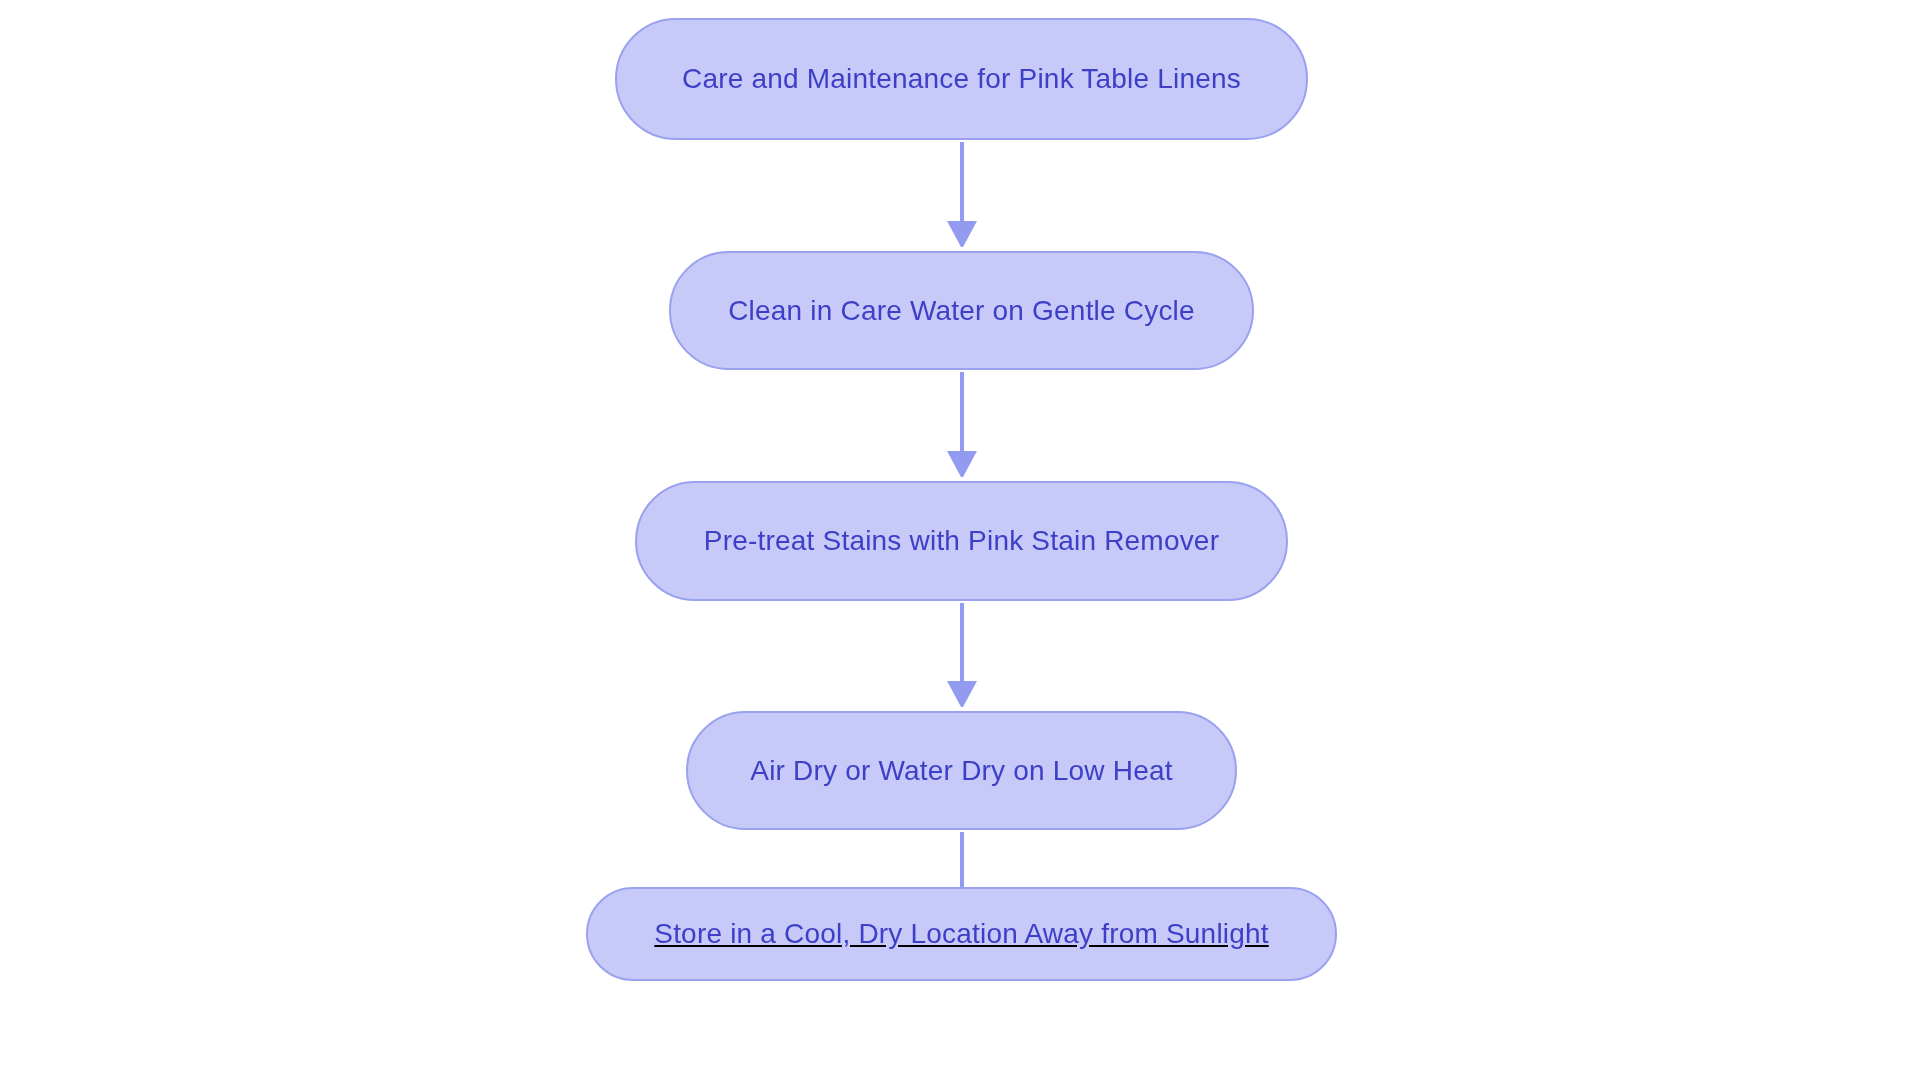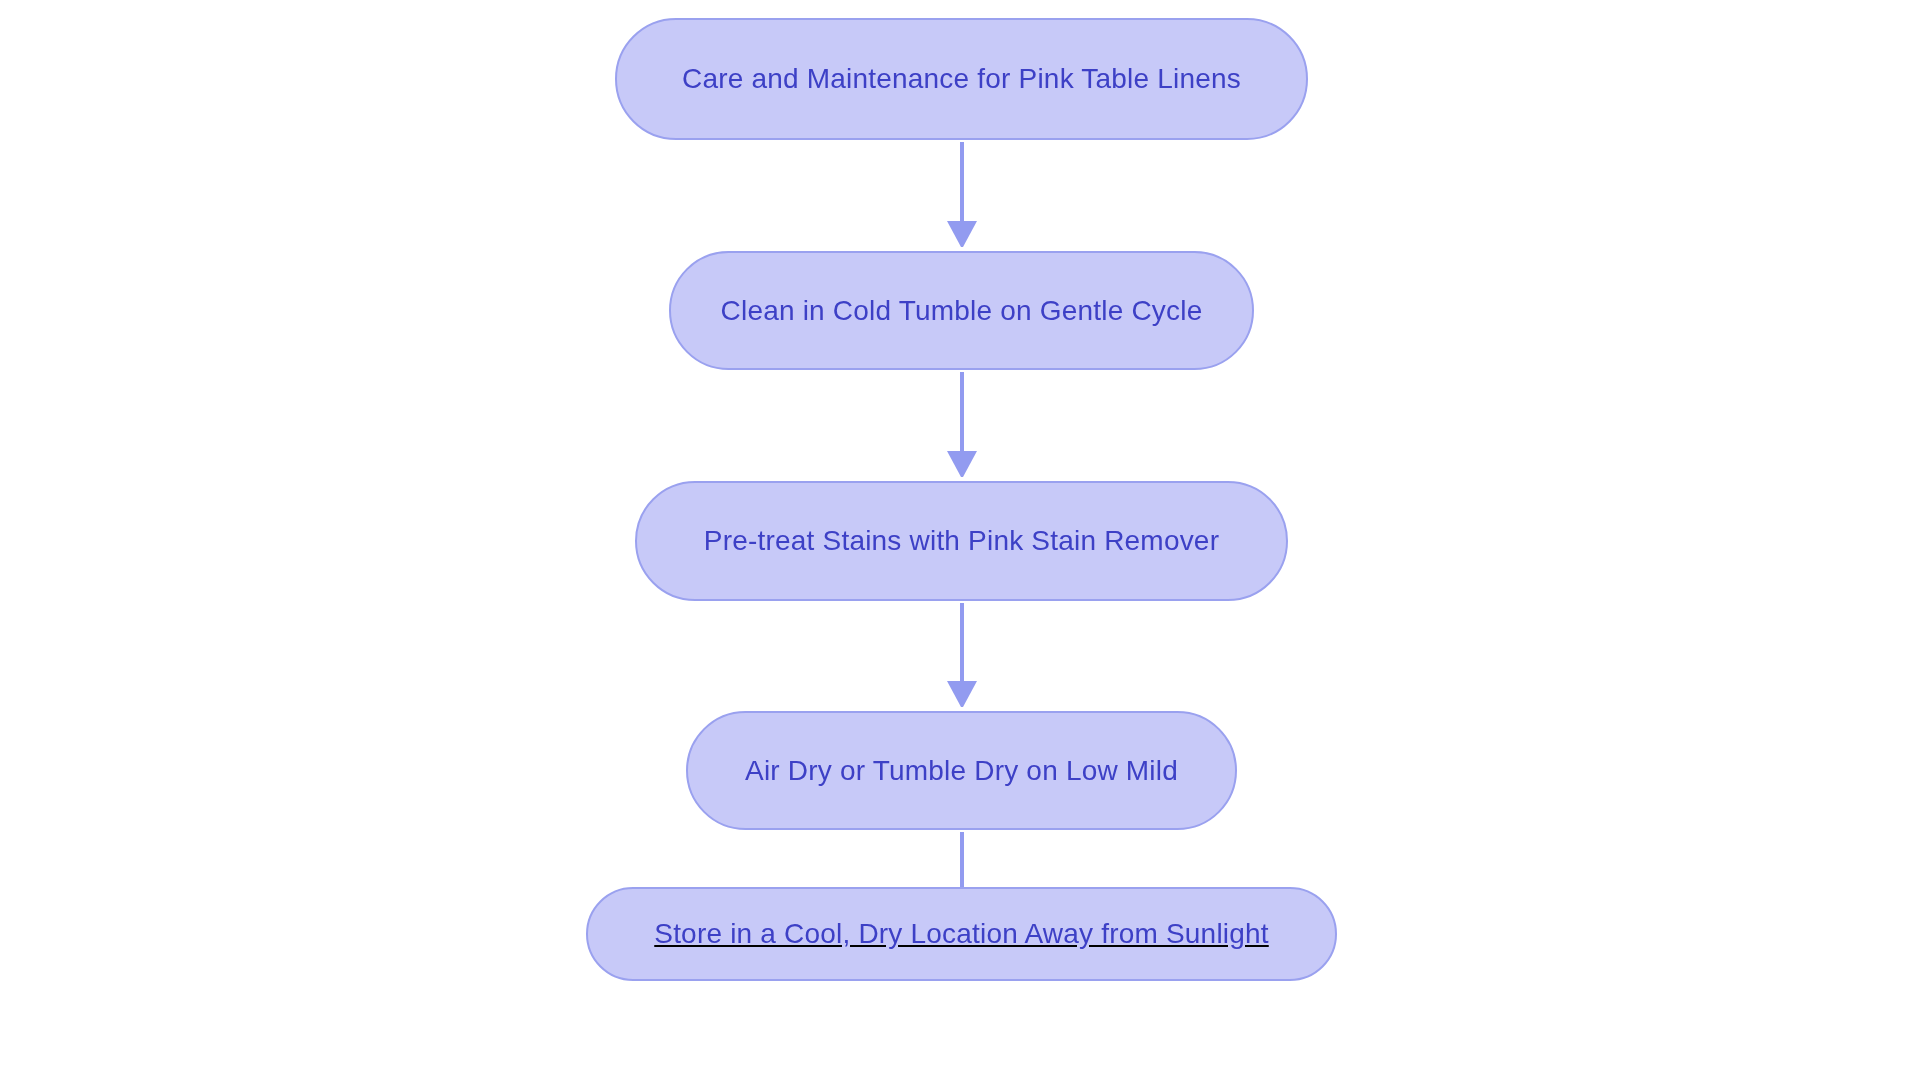--- a/index.html
+++ b/index.html
@@ -77,39 +77,39 @@
   <div class="node n1">
     <span class="node-label">Care and Maintenance for Pink Table Linens</span>
   </div>
 
   <div class="arrow a1">
     <div class="arrow-line"></div>
     <div class="arrow-head"></div>
   </div>
 
   <div class="node n2">
-    <span class="node-label">Clean in Cold Tumble on Gentle Cycle</span>
+    <span class="node-label">Clean in Care Water on Gentle Cycle</span>
   </div>
 
   <div class="arrow a2">
     <div class="arrow-line"></div>
     <div class="arrow-head"></div>
   </div>
 
   <div class="node n3">
     <span class="node-label">Pre-treat Stains with Pink Stain Remover</span>
   </div>
 
   <div class="arrow a3">
     <div class="arrow-line"></div>
     <div class="arrow-head"></div>
   </div>
 
   <div class="node n4">
-    <span class="node-label">Air Dry or Tumble Dry on Low Mild</span>
+    <span class="node-label">Air Dry or Water Dry on Low Heat</span>
   </div>
 
   <div class="arrow a4">
     <div class="arrow-line"></div>
     <div class="arrow-head"></div>
   </div>
 
   <div class="node n5">
     <span class="node-label">Store in a Cool, Dry Location Away from Sunlight</span>
   </div>

